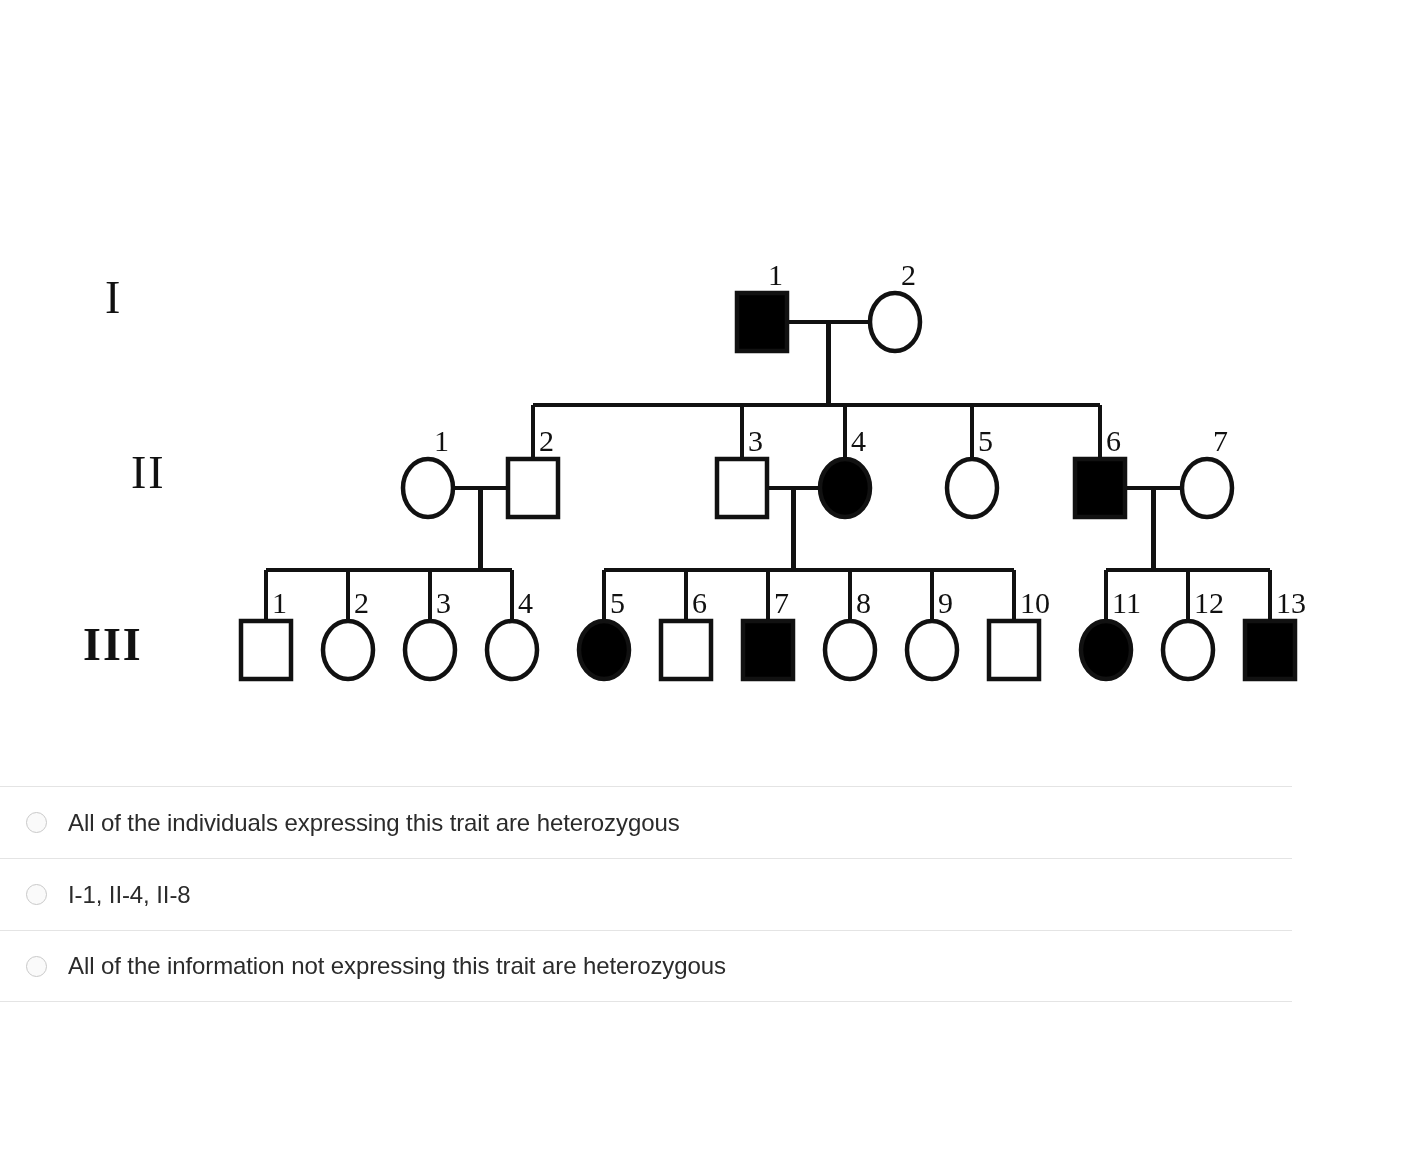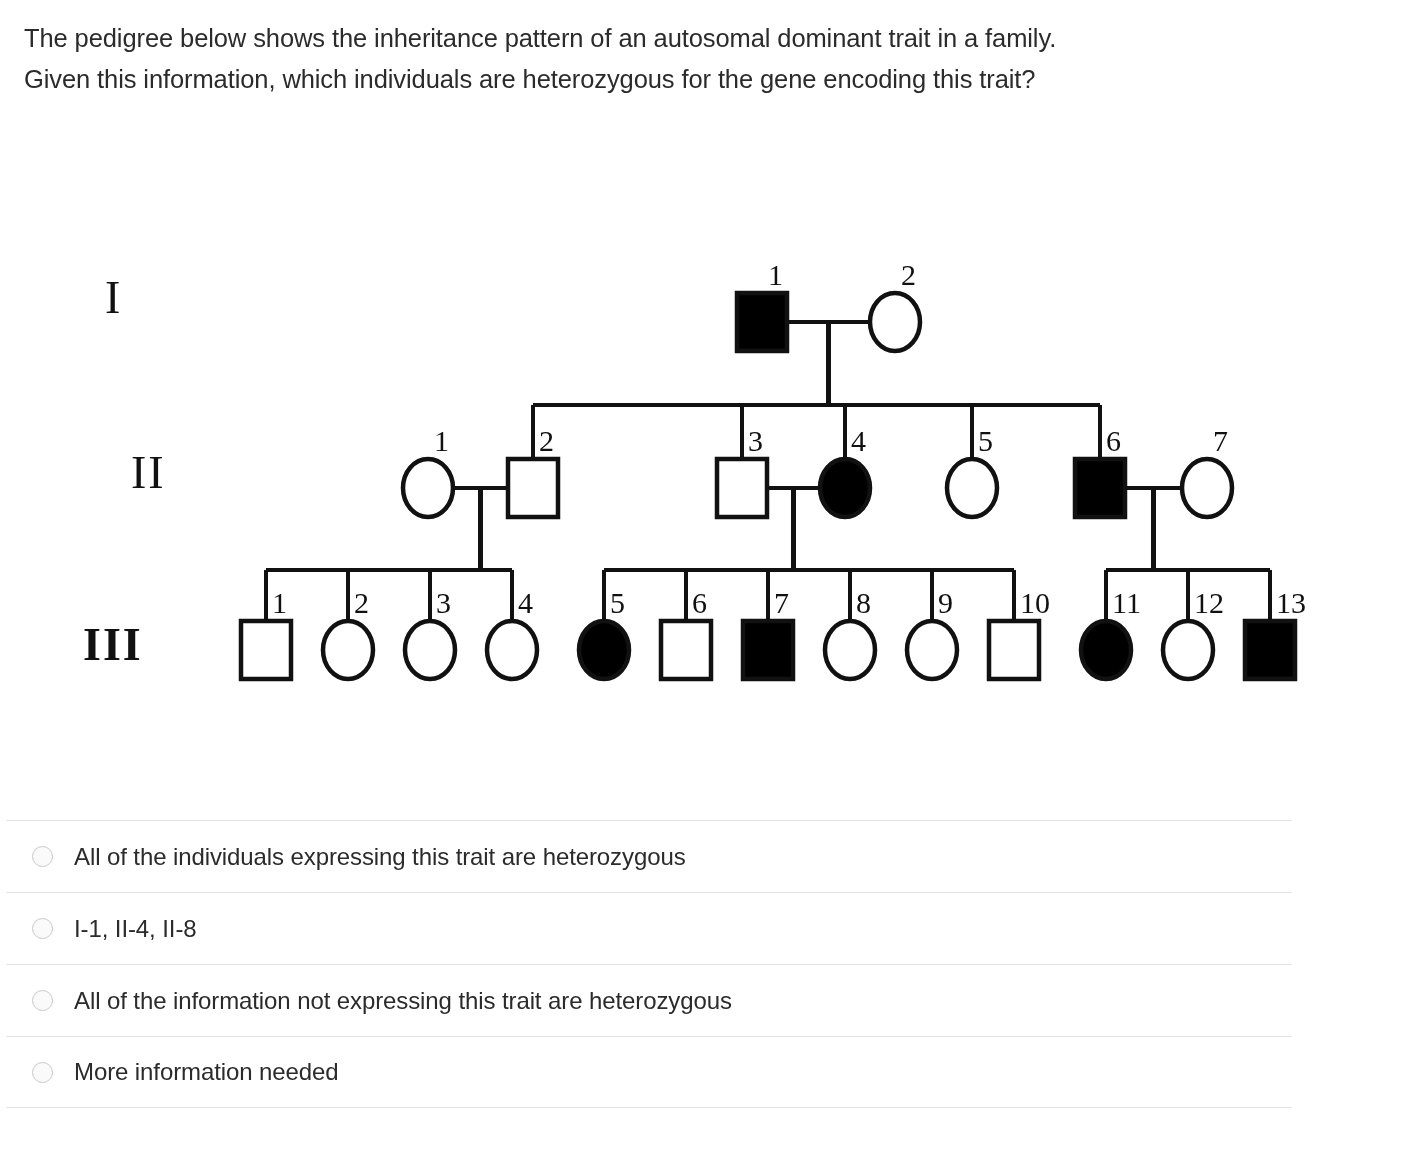--- a/index.html
+++ b/index.html
@@ -46,23 +46,22 @@
     font-size: 46px;
     color: #111;
     line-height: 1;
     letter-spacing: 2px;
   }
 
   
   #options {
     position: absolute;
     left: 0;
-    top: 820px;
+    top: 786px;
     width: 1292px;
-    padding-left: 6px;
   }
   .option-row {
     position: relative;
     display: flex;
     align-items: center;
     height: 72px;
     padding-left: 26px;
     border-top: 1px solid #e4e4e4;
   }
   .option-row:last-child { border-bottom: 1px solid #e4e4e4; }
@@ -80,24 +79,20 @@
     color: #2b2b2b;
     line-height: 1.3;
     letter-spacing: -0.1px;
   }
 </style>
 </head>
 <body>
 
 <div id="page">
 
-  <div id="prompt">
-    <span class="line">The pedigree below shows the inheritance pattern of an autosomal dominant trait in a family.</span>
-    <span class="line">Given this information, which individuals are heterozygous for the gene encoding this trait?</span>
-  </div>
 
   <div id="pedigree">
 
     <div class="gen-label" style="left:105px; top:125px;">I</div>
     <div class="gen-label" style="left:95px; top:300px;margin-left:36px;">II</div>
     <div class="gen-label" style="left:83px; top:472px;font-weight:bold;">III</div>
 
     <svg id="ped-svg" width="1424" height="600" viewBox="0 0 1424 600">
         <line x1="787" y1="172" x2="870" y2="172" stroke="#111111" stroke-width="4.5" shape-rendering="crispEdges"></line>
         <line x1="828.5" y1="172" x2="828.5" y2="255" stroke="#111111" stroke-width="4.5" shape-rendering="crispEdges"></line>
@@ -182,19 +177,15 @@
         <span class="option-label">All of the individuals expressing this trait are heterozygous</span>
       </div>
       <div class="option-row">
         <span class="radio"></span>
         <span class="option-label">I-1, II-4, II-8</span>
       </div>
       <div class="option-row">
         <span class="radio"></span>
         <span class="option-label">All of the information not expressing this trait are heterozygous</span>
       </div>
-      <div class="option-row">
-        <span class="radio"></span>
-        <span class="option-label">More information needed</span>
-      </div>
     </div>
 
 </div>
 
 </body></html>

